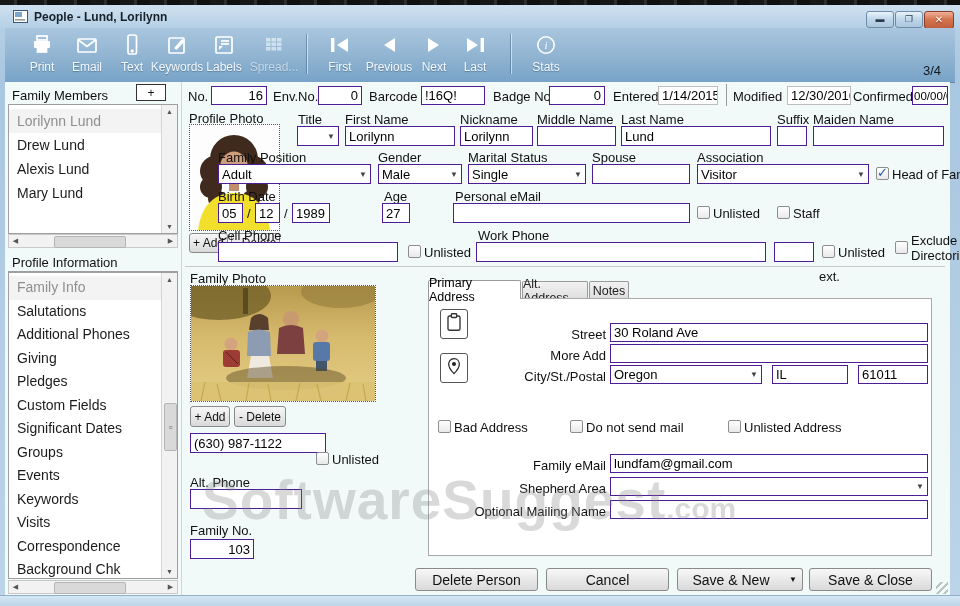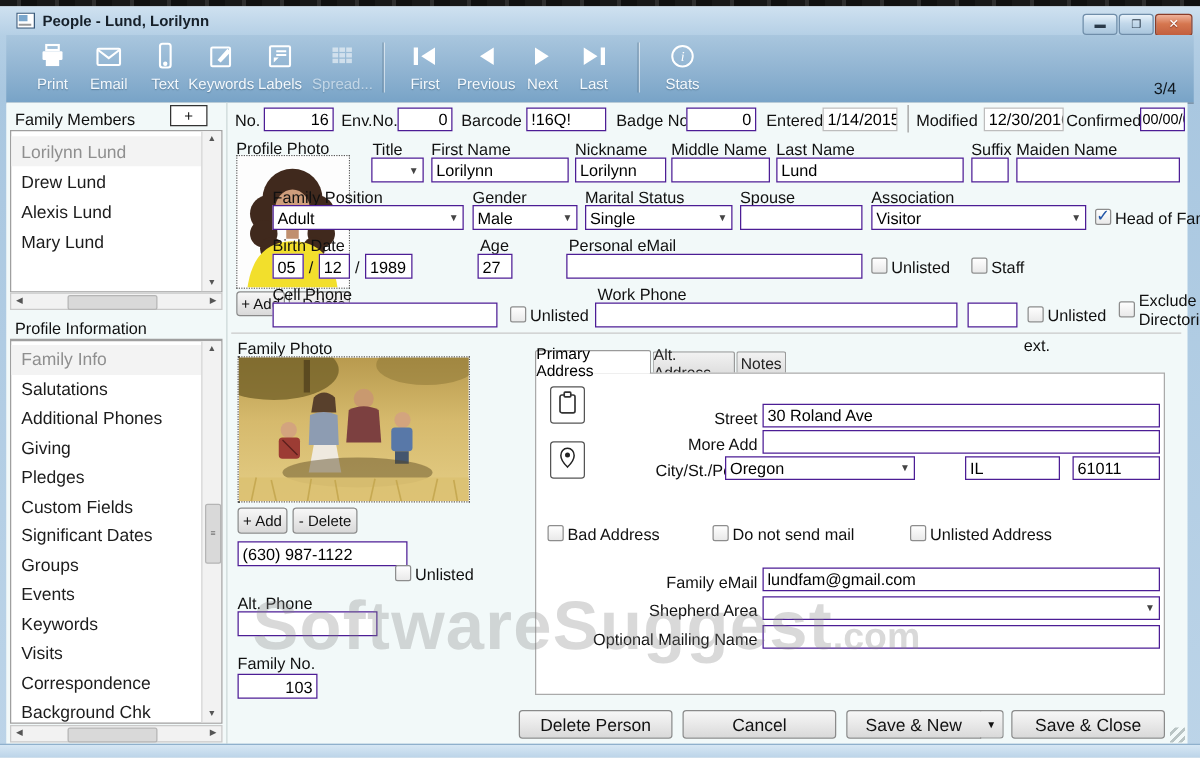--- a/index.html
+++ b/index.html
@@ -460,21 +460,21 @@
         <path d="M12 2 C7 2 4 6 4 10.5 C4 16.5 12 24.5 12 24.5 C12 24.5 20 16.5 20 10.5 C20 6 17 2 12 2 Z" fill="none" stroke="#222" stroke-width="1.8"></path>
         <circle cx="12" cy="10" r="3" fill="#222"></circle>
       </svg></span>
 </div>
 
 <div class="lbl ra" style="left:430px;top:327px;width:176px;z-index:4;">Street</div>
 <div class="inp" style="left:610px;top:323px;width:318px;height:19px;z-index:4;">30 Roland Ave</div>
 <div class="lbl ra" style="left:430px;top:348px;width:176px;z-index:4;">More Add</div>
 <div class="inp" style="left:610px;top:344px;width:318px;height:19px;z-index:4;"></div>
 <div class="lbl ra" style="left:430px;top:369px;width:176px;z-index:4;">City/St./Postal</div>
-<div class="inp dd" style="left:580px;top:365px;width:152px;height:19px;z-index:4;">
+<div class="inp dd" style="left:610px;top:365px;width:152px;height:19px;z-index:4;">
     <span class="val">Oregon</span>
     <span class="arrow">▼</span>
   </div>
 <div class="inp" style="left:772px;top:365px;width:76px;height:19px;z-index:4;">IL</div>
 <div class="inp" style="left:858px;top:365px;width:70px;height:19px;z-index:4;">61011</div>
 
 <div class="cb" style="left:438px;top:420px;z-index:4;"></div>
 <div class="lbl" style="left:454px;top:420px;z-index:4;">Bad Address</div>
 <div class="cb" style="left:570px;top:420px;z-index:4;"></div>
 <div class="lbl" style="left:586px;top:420px;z-index:4;">Do not send mail</div>

